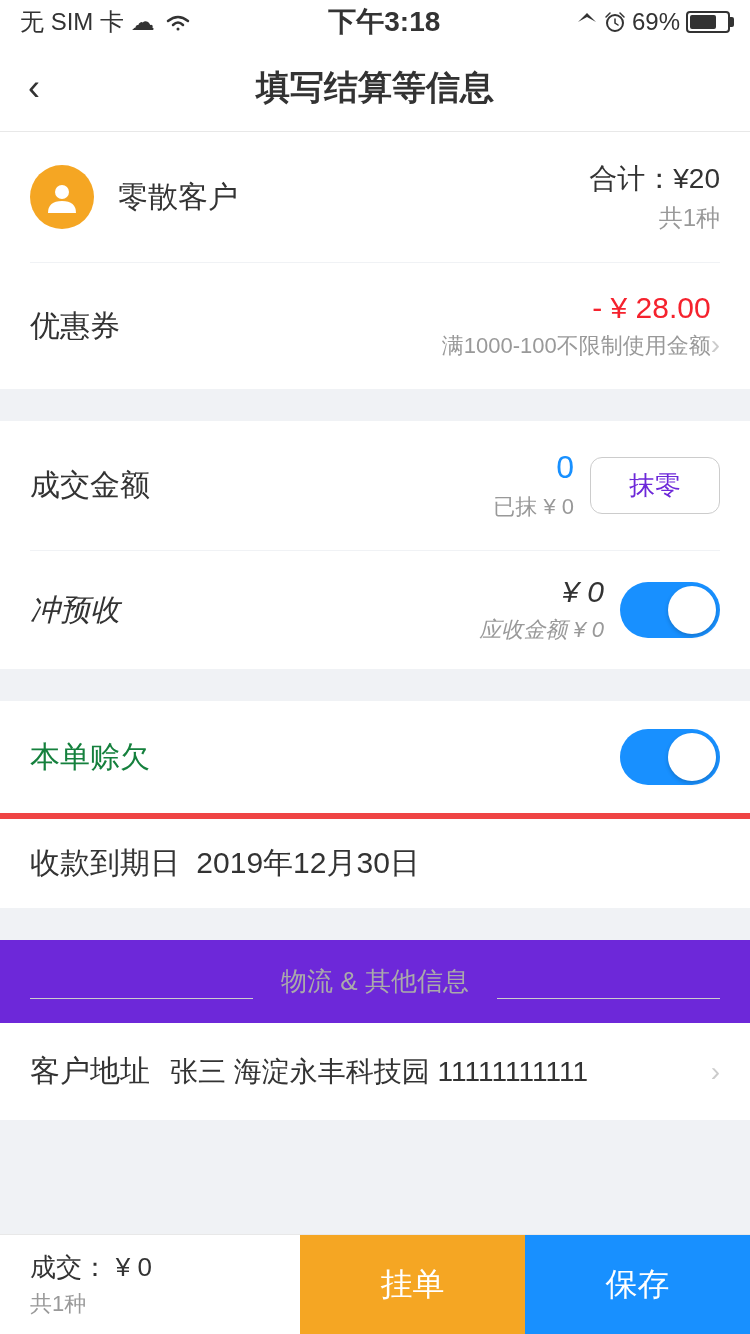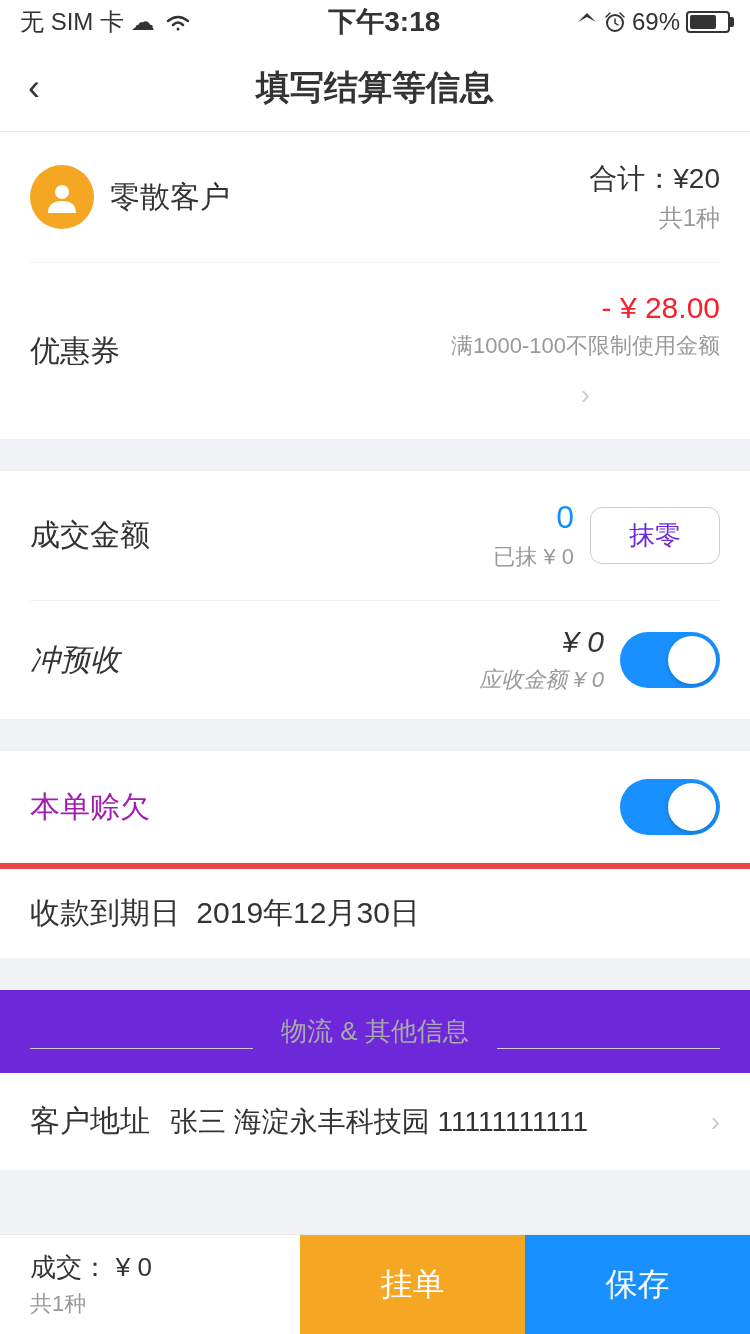--- a/index.html
+++ b/index.html
@@ -84,21 +84,21 @@
     
     .customer-row {
       padding: 28px 30px;
       display: flex;
       align-items: center;
       justify-content: space-between;
     }
     .customer-left {
       display: flex;
       align-items: center;
-      gap: 16px;
+      gap: 24px;
     }
     .customer-avatar {
       width: 64px; height: 64px;
       border-radius: 50%;
       background: #f5a623;
       display: flex;
       align-items: center;
       justify-content: center;
       color: #fff;
       font-size: 28px;
@@ -133,23 +133,22 @@
       display: flex;
       align-items: center;
       justify-content: space-between;
     }
     .coupon-label {
       font-size: 30px;
       color: #333;
     }
     .coupon-right {
       display: flex;
-      align-items: center;
-      gap: 18px;
-      flex-direction: column;
+      align-items: flex-end;
+      gap: 0;
     }
     .coupon-right-inner {
       text-align: right;
     }
     .coupon-amount {
       font-size: 30px;
       color: #f5222d;
       font-weight: 500;
     }
     .coupon-desc {
@@ -260,21 +259,21 @@
 
     
     .debt-row {
       padding: 28px 30px;
       display: flex;
       align-items: center;
       justify-content: space-between;
     }
     .debt-label {
       font-size: 30px;
-      color: #a21caf;
+      color: #15803d;
     }
 
     
     .due-row {
       padding: 24px 30px;
       font-size: 30px;
       color: #333;
       border-top: 6px solid #ef4444;
     }
     .due-label {

